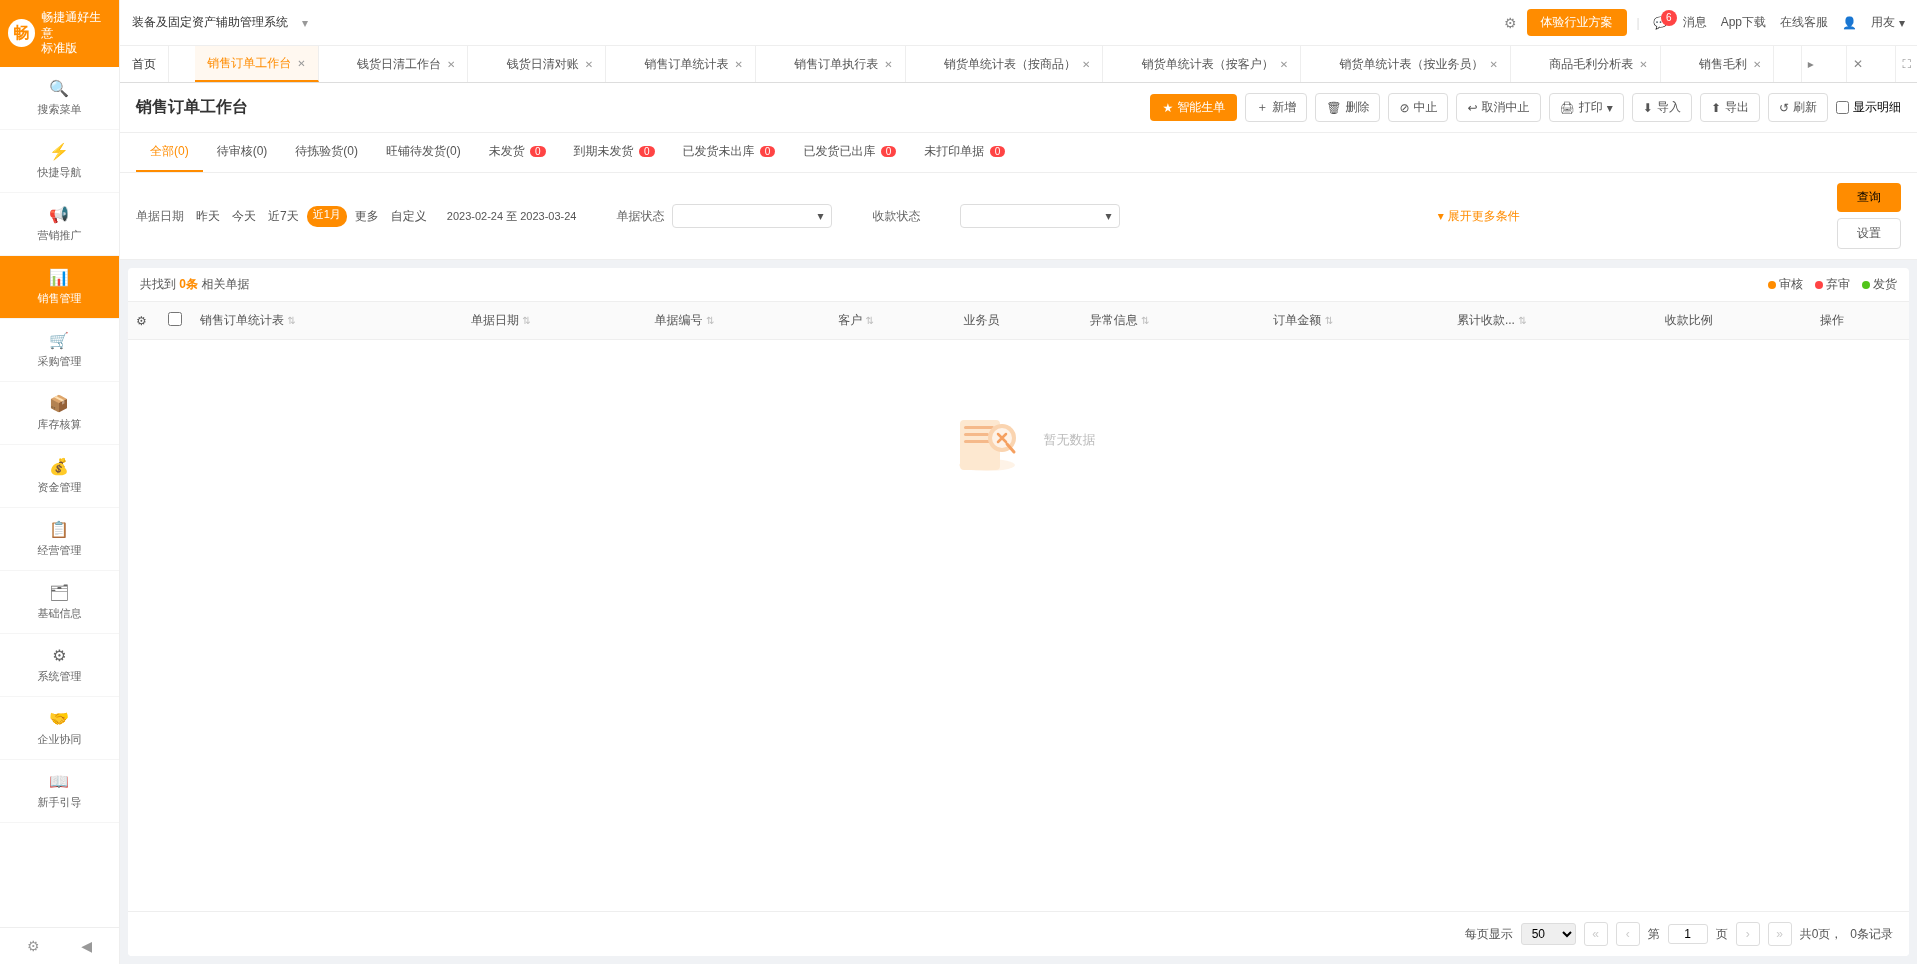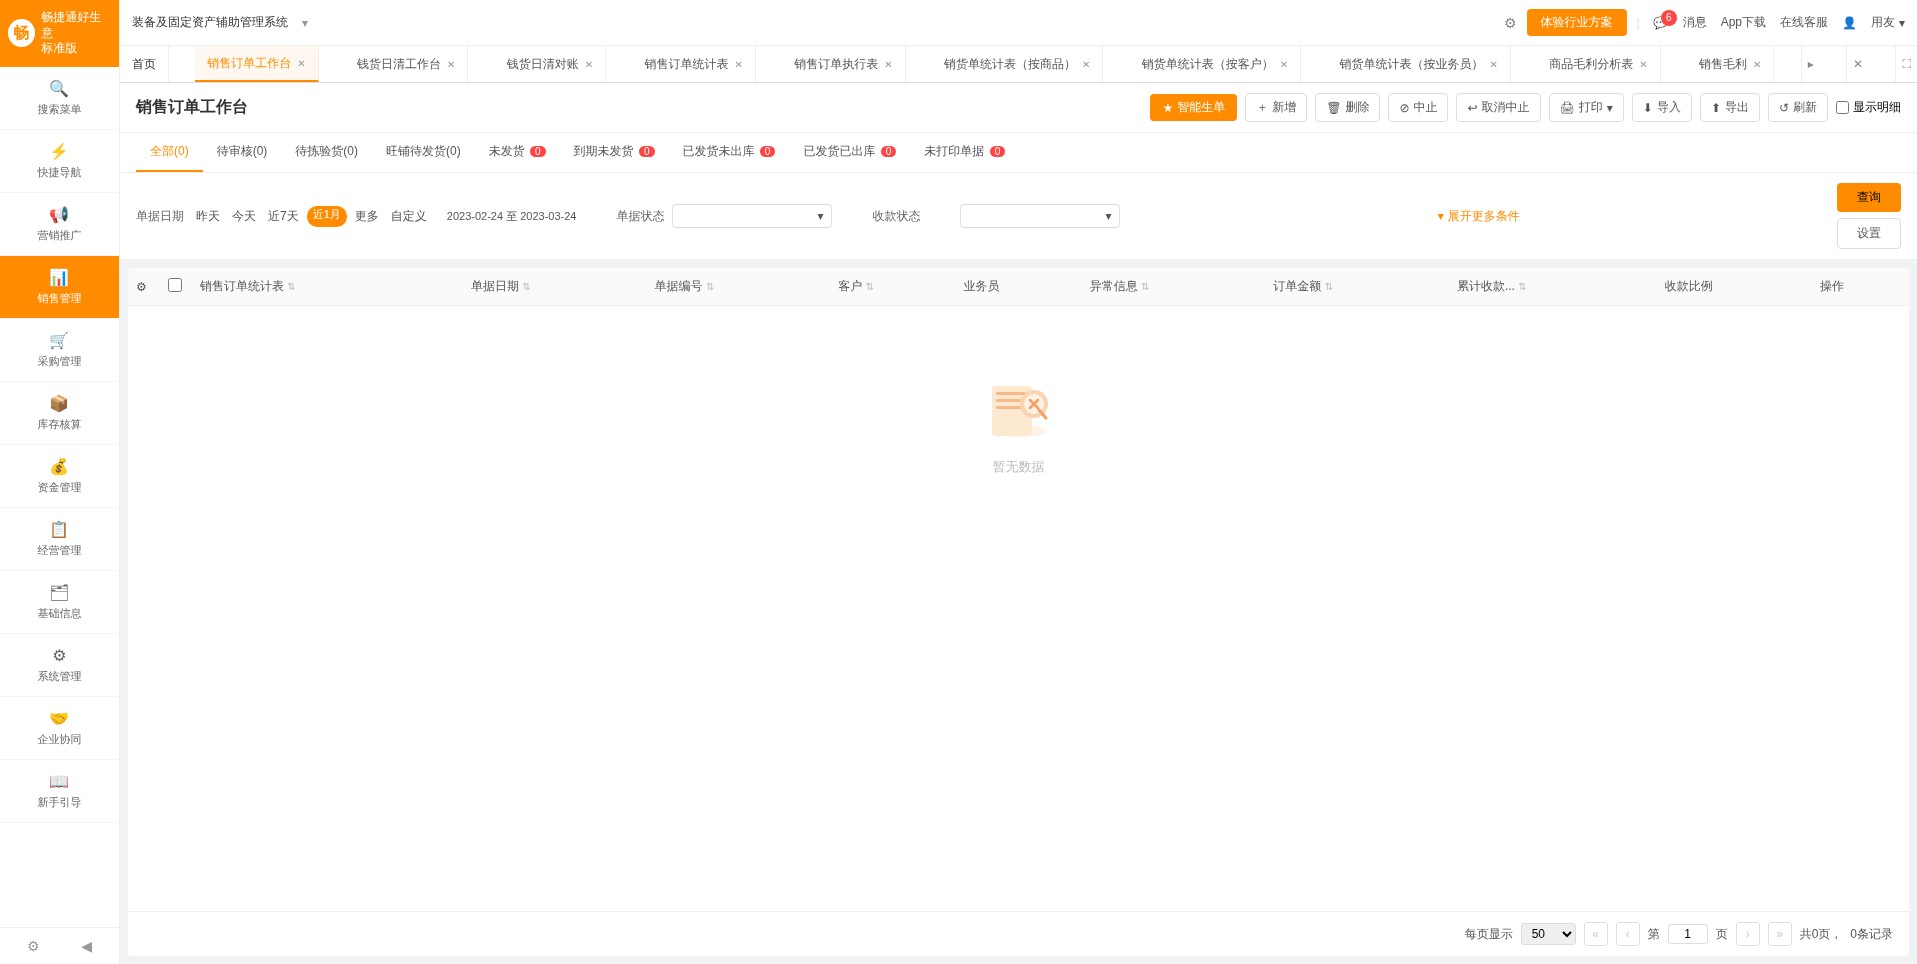--- a/index.html
+++ b/index.html
@@ -89,21 +89,21 @@
 
     
     .data-table { flex: 1; overflow: auto; }
     .data-table table { width: 100%; border-collapse: collapse; }
     .data-table th { background: #fafafa; color: #555; padding: 10px 8px; text-align: left; border-bottom: 1px solid #eee; font-weight: 500; white-space: nowrap; font-size: 12px; position: sticky; top: 0; z-index: 1; }
     .sort-icon { color: #bbb; font-size: 10px; }
     .th-checkbox { width: 32px; }
     .th-settings { width: 32px; }
 
     
-    .empty-state { flex: 1; display: flex; flex-direction: column; align-items: center; justify-content: center; color: #999; gap: 12px; padding: 60px 0; }
+    .empty-state { flex: 1; display: flex; flex-direction: row; align-items: center; justify-content: center; color: #999; gap: 12px; padding: 60px 0; }
     .empty-text { font-size: 13px; color: #bbb; }
 
     
     .pagination { padding: 10px 16px; border-top: 1px solid #eee; display: flex; align-items: center; justify-content: flex-end; gap: 8px; background: #fff; }
     .pagination span { font-size: 12px; color: #555; }
     .pagination select { border: 1px solid #ddd; border-radius: 3px; padding: 2px 6px; font-size: 12px; }
     .pagination .page-btn { width: 24px; height: 24px; display: flex; align-items: center; justify-content: center; border: 1px solid #ddd; border-radius: 3px; cursor: pointer; color: #555; font-size: 12px; }
     .pagination .page-btn.disabled { color: #ccc; cursor: not-allowed; }
     .pagination input { width: 40px; border: 1px solid #ddd; border-radius: 3px; padding: 2px 4px; text-align: center; font-size: 12px; }
 
@@ -390,20 +390,41 @@
         </div>
 
         <div class="search-bar-right">
           <button class="btn-query">查询</button>
           <button class="btn-setting">设置</button>
         </div>
       </div>
     </div>
 
     <div class="table-area">
+      <div class="table-toolbar">
+        <div class="table-count">
+          <span>共找到</span>
+          <span class="count-num">0条</span>
+          <span>相关单据</span>
+        </div>
+        <div class="table-ops">
+          <span>
+            <span class="op-dot orange"></span>
+            <span>审核</span>
+          </span>
+          <span>
+            <span class="op-dot red"></span>
+            <span>弃审</span>
+          </span>
+          <span>
+            <span class="op-dot green"></span>
+            <span>发货</span>
+          </span>
+        </div>
+      </div>
 
       <div class="data-table">
         <table>
           <thead>
             <tr>
               <th class="th-settings">
                 <span>⚙</span>
               </th>
               <th class="th-checkbox">
                 <input type="checkbox" class="checkbox-input" style="">

